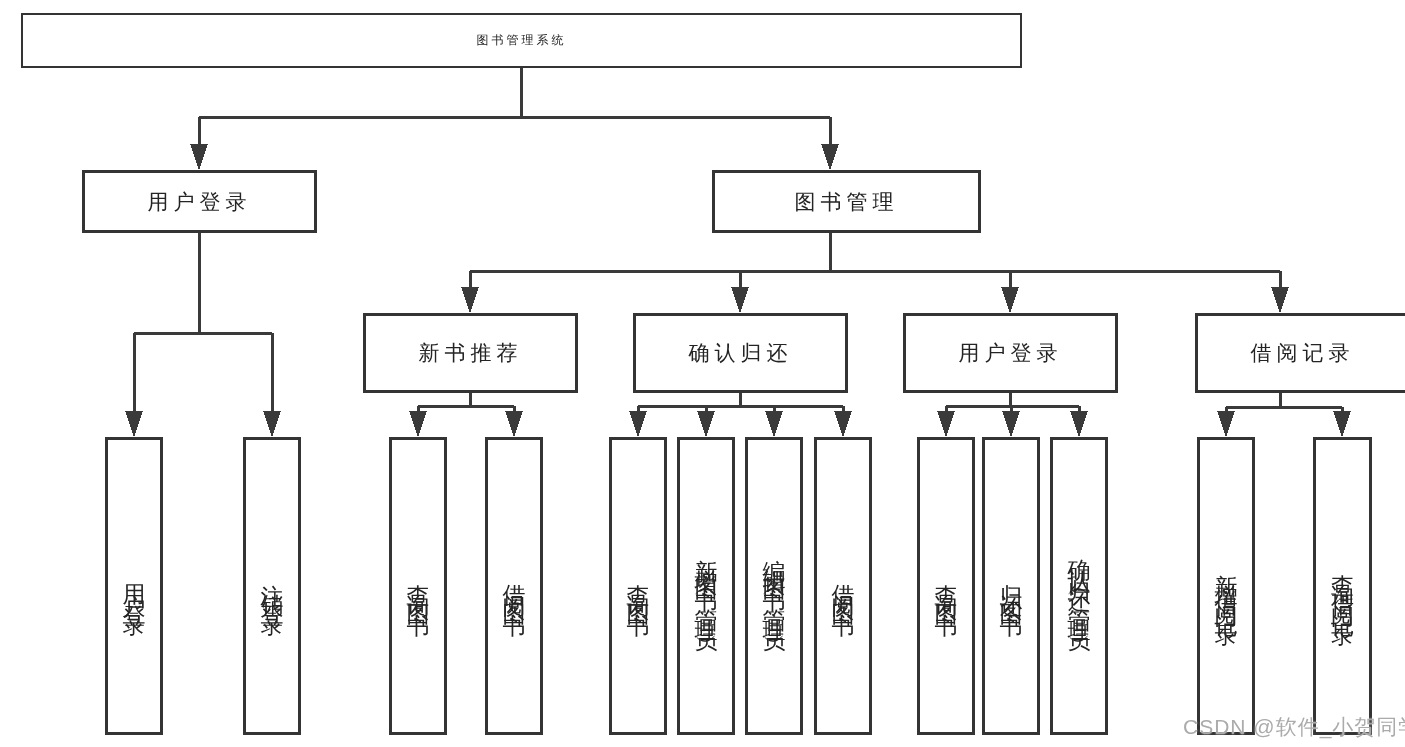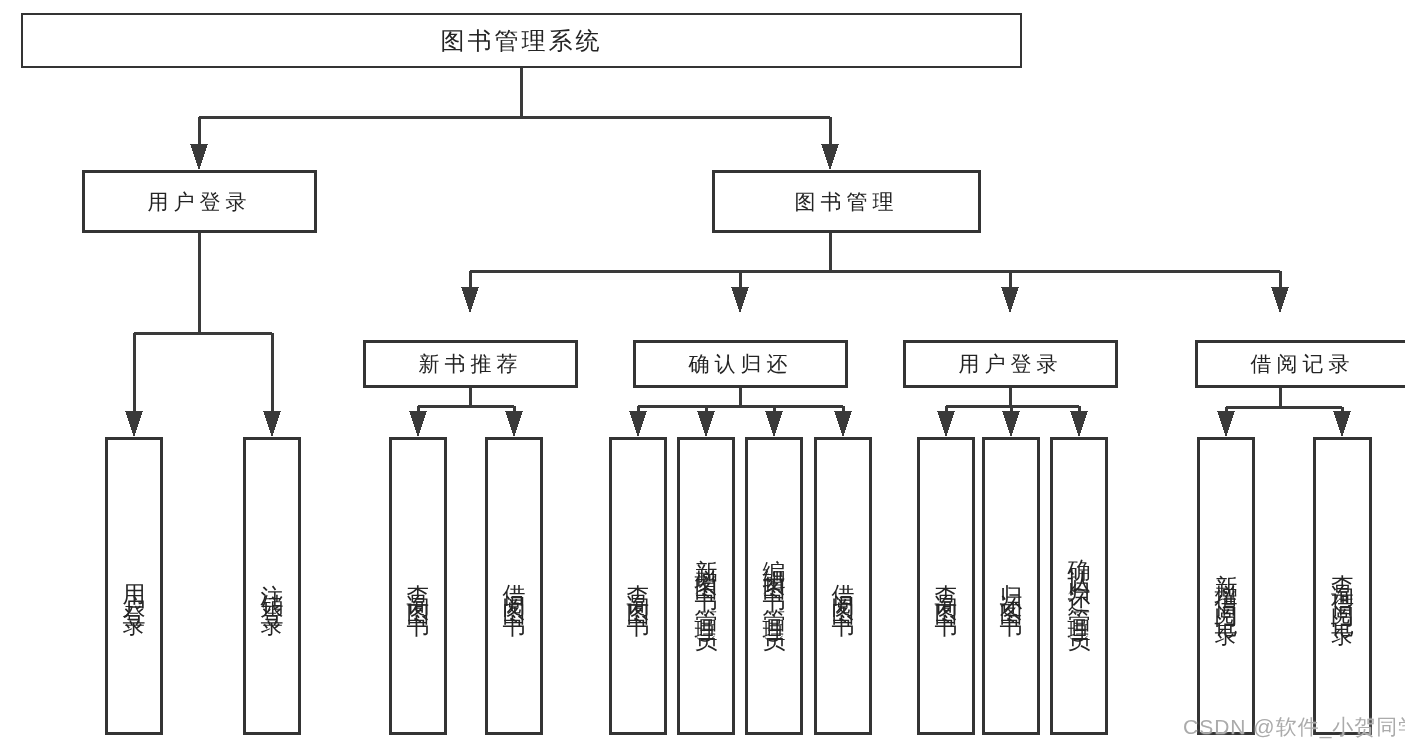--- a/index.html
+++ b/index.html
@@ -12,24 +12,24 @@
   .stage { position:relative; width:1405px; height:747px; background:#ffffff; }
   .wires { position:absolute; left:0; top:0; width:1405px; height:747px; }
   .wires path { stroke:#3a3a3a; stroke-width:3; fill:none; }
   .wires polygon { fill:#3a3a3a; stroke:none; }
   .node {
     position:absolute; background:#ffffff;
     border:3px solid #343434;
     display:flex; align-items:center; justify-content:center;
     color:#242424;
   }
-  .root { border-width:2px; font-size:24px; letter-spacing:3px; }
+  .root { border-width:2px; font-size:12px; letter-spacing:3px; }
   .hbox { font-size:21px; letter-spacing:5px; }
   .l2 { top:170px; width:235px; height:63px; }
-  .l3 { top:313px; width:215px; height:48px;margin-top:27px; }
+  .l3 { top:313px; width:215px; height:80px; }
   .vbox {
     top:437px; width:58px; height:298px;
     writing-mode:vertical-lr; text-orientation:mixed;
     font-size:23px; letter-spacing:10px; line-height:1;
   }
   .lbl { white-space:nowrap; }
   .watermark {
     position:absolute; left:1183px; top:713px;
     font-size:21px; letter-spacing:1px;
     color:#ababab; text-shadow:0 0 2px #ffffff;

